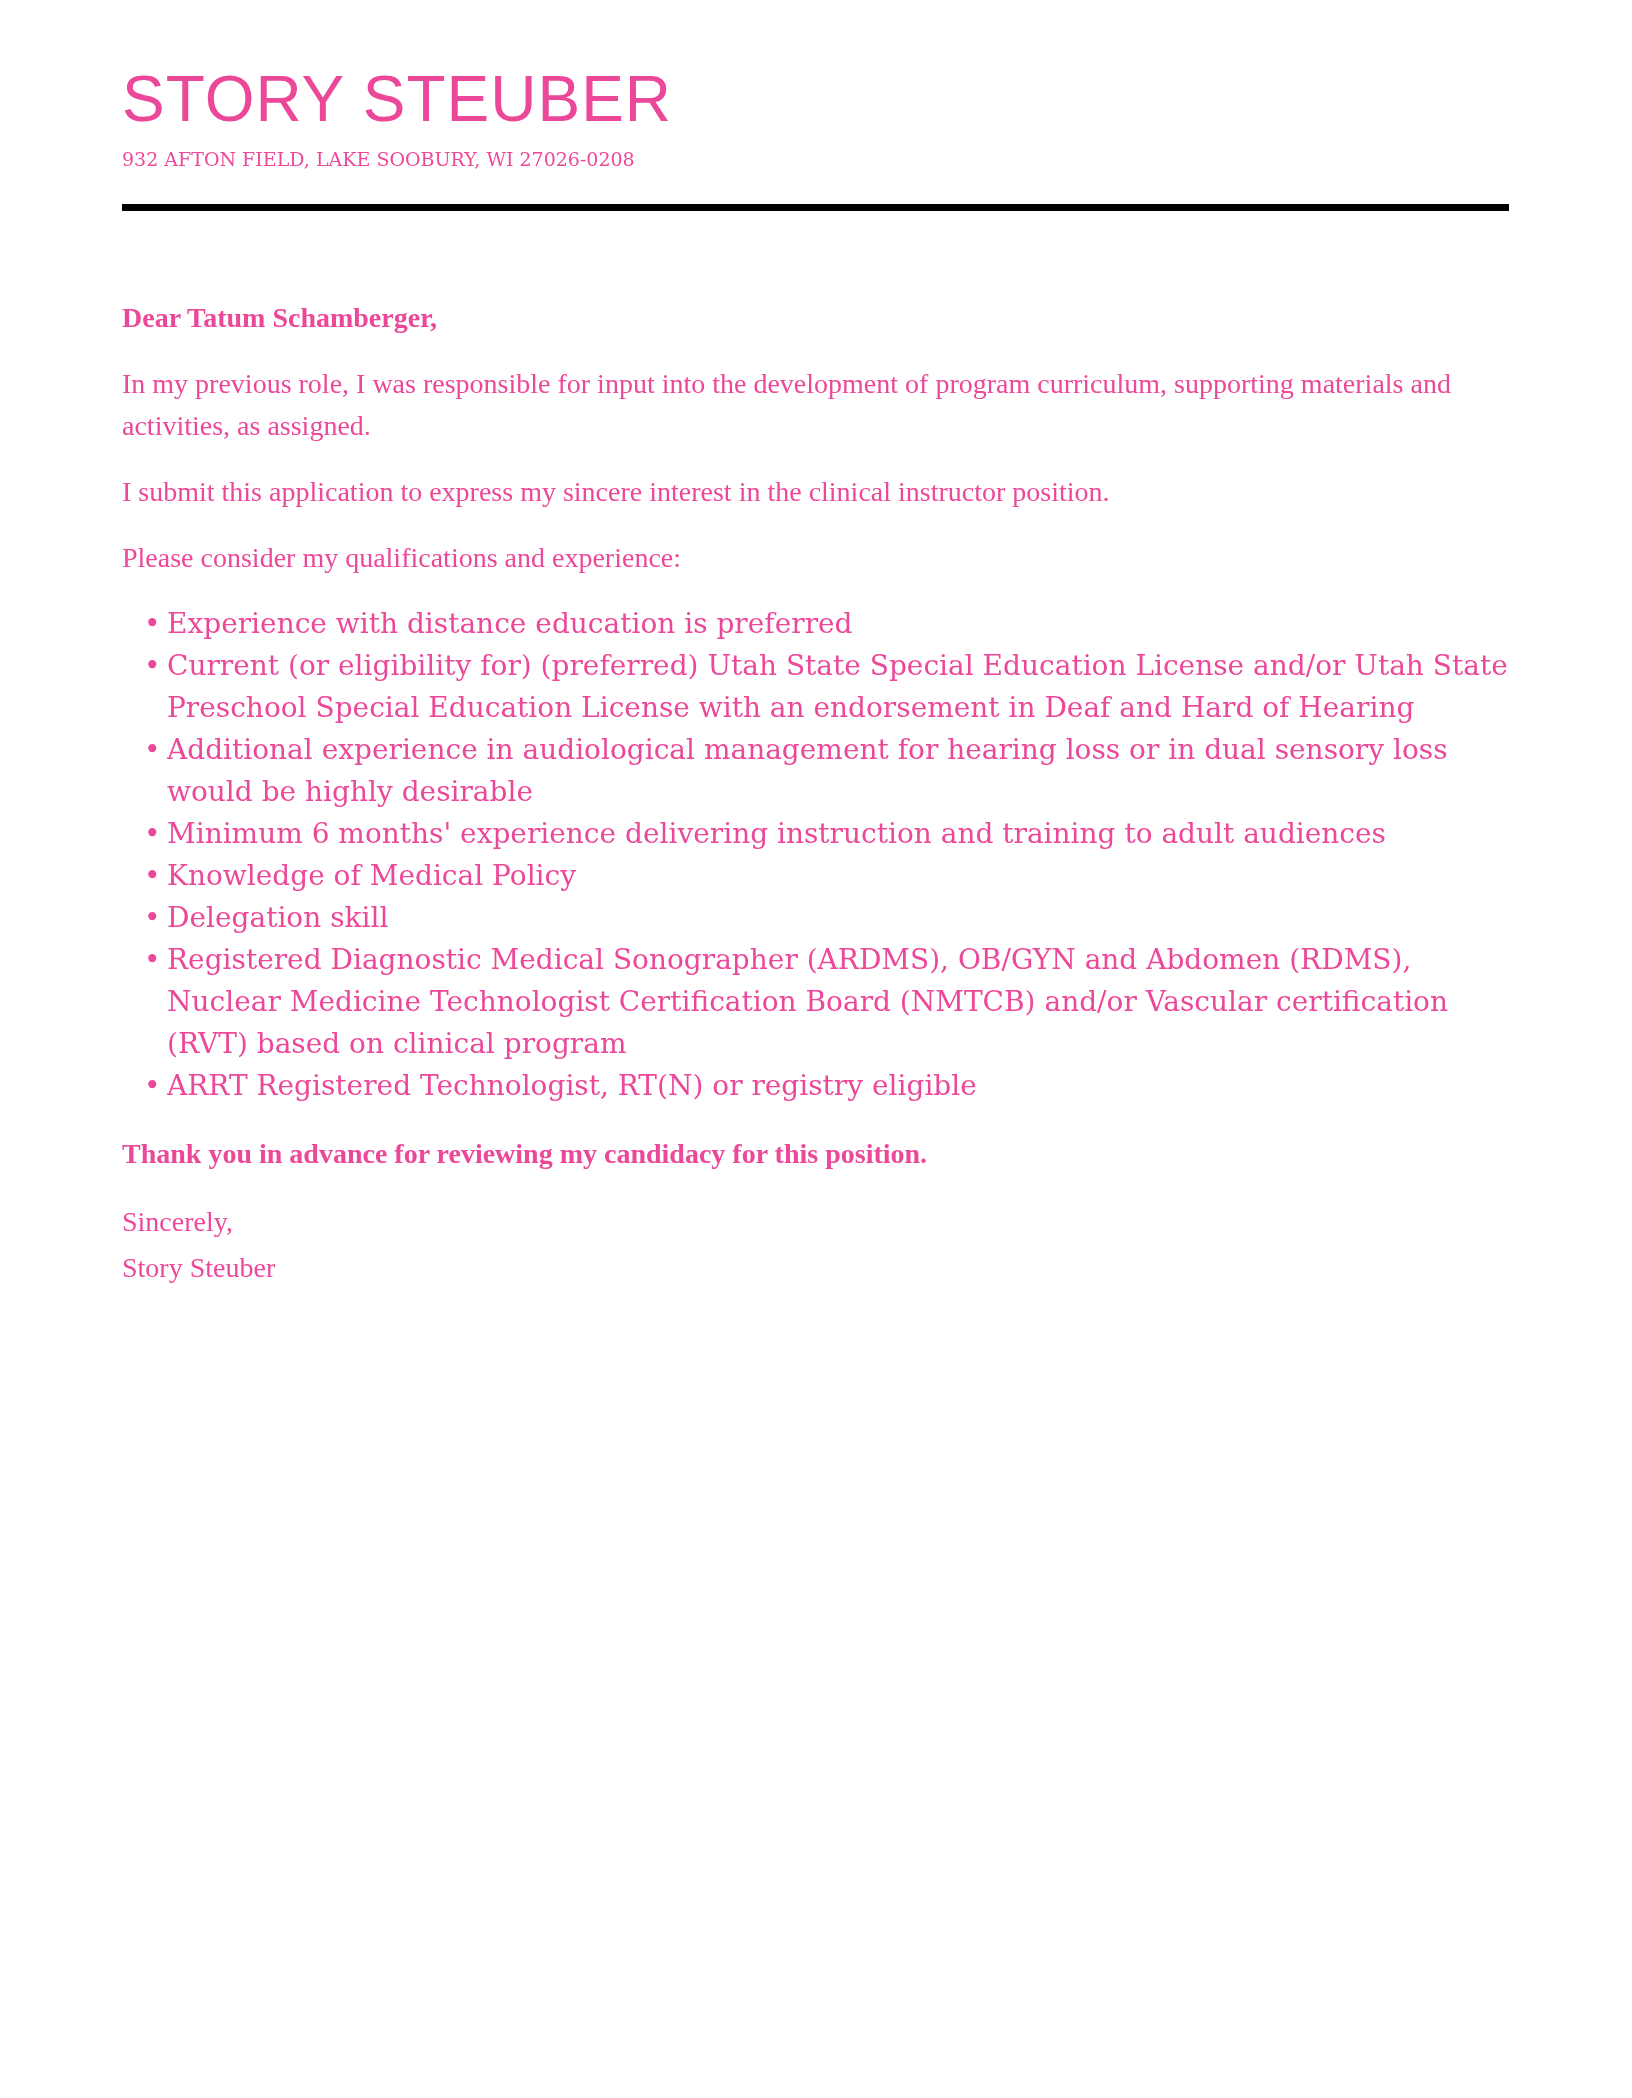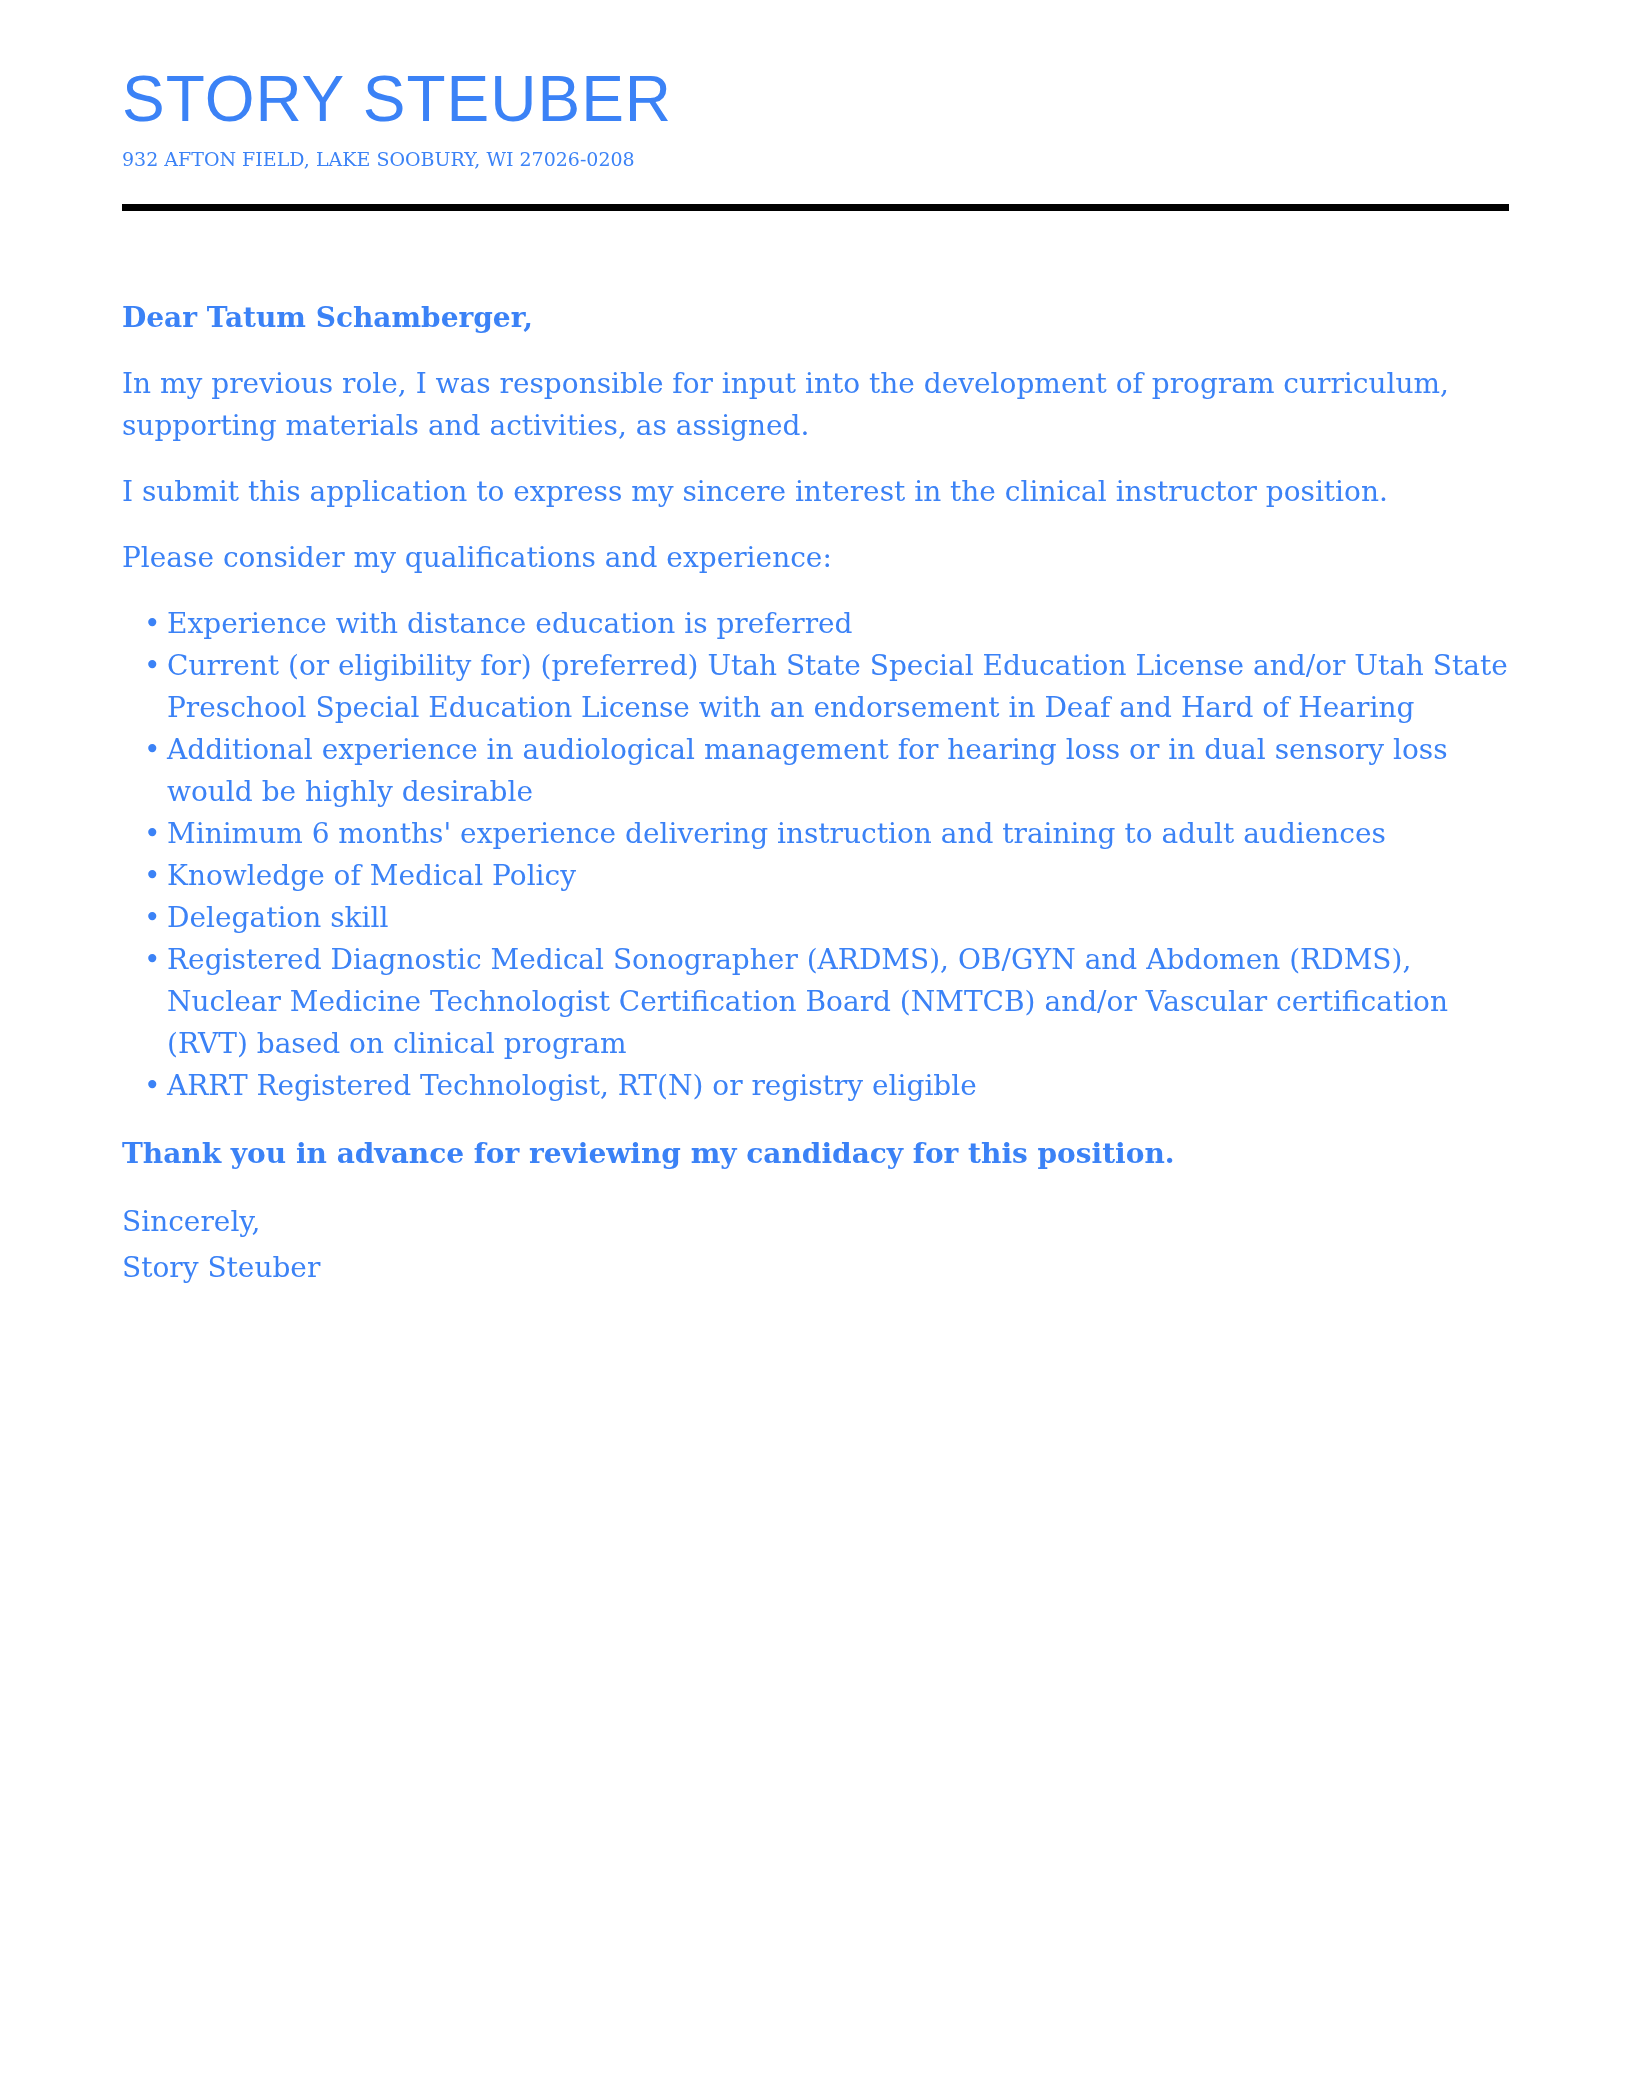--- a/index.html
+++ b/index.html
@@ -6,21 +6,21 @@
     margin: 0;
     padding: 0;
     background: #ffffff;
   }
   .page {
     position: relative;
     width: 1632px;
     height: 2098px;
     margin: 0 auto;
     background: #ffffff;
-    color: #3b82f6;
+    color: #ec4899;
     box-sizing: border-box;
     padding: 0 123px 0 122px;
     overflow: hidden;
     font-family: "DejaVu Serif", serif;
   }
   
   .name {
     margin: 0;
     padding-top: 64px;
     font-family: "Liberation Sans", sans-serif;
@@ -43,20 +43,21 @@
     margin: 29px 0 0 0;
   }
   
   .letter {
     margin-top: 86px;
     font-size: 28px;
     line-height: 42px;
   }
   .letter p {
     margin: 24px 0;
+    font-family: Liberation Serif, serif;
   }
   .greeting {
     font-weight: 700;
     margin-top: 0 !important;
   }
   ul.qualifications {
     list-style: none;
     margin: 24px 0;
     padding: 0;
   }

